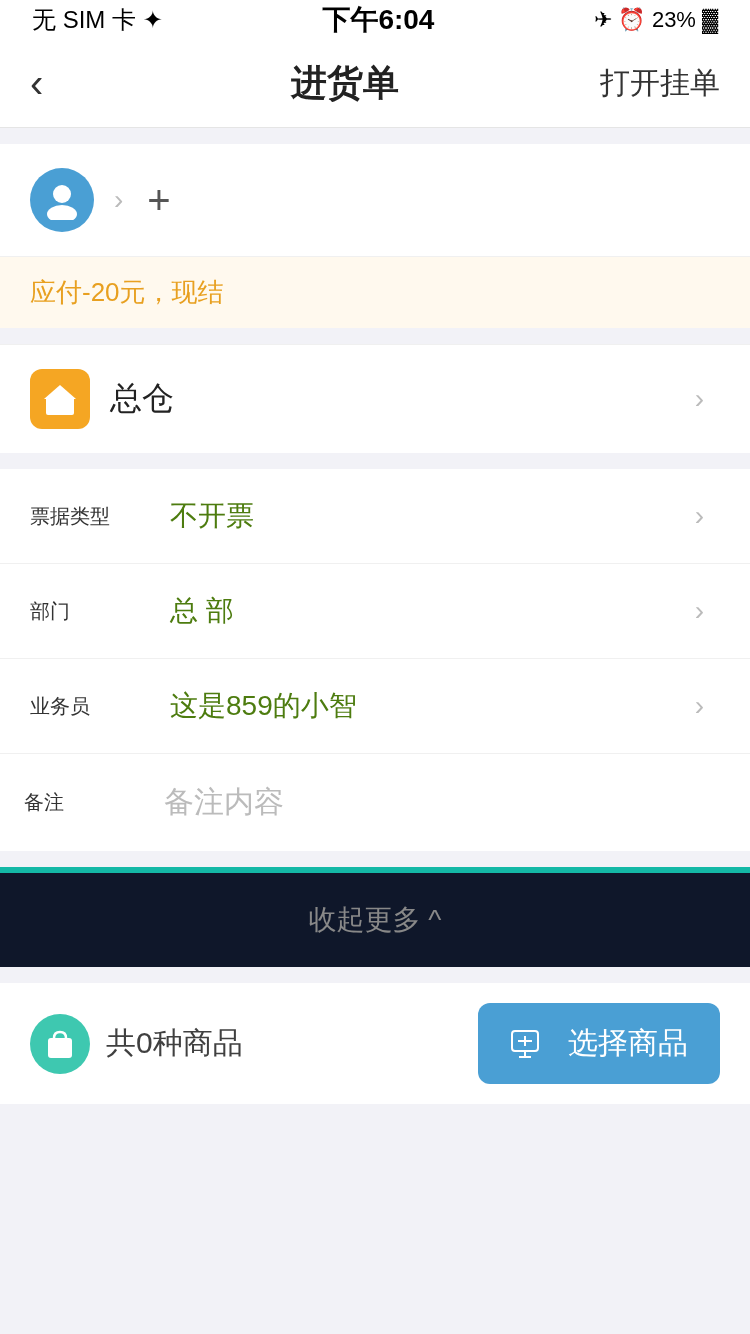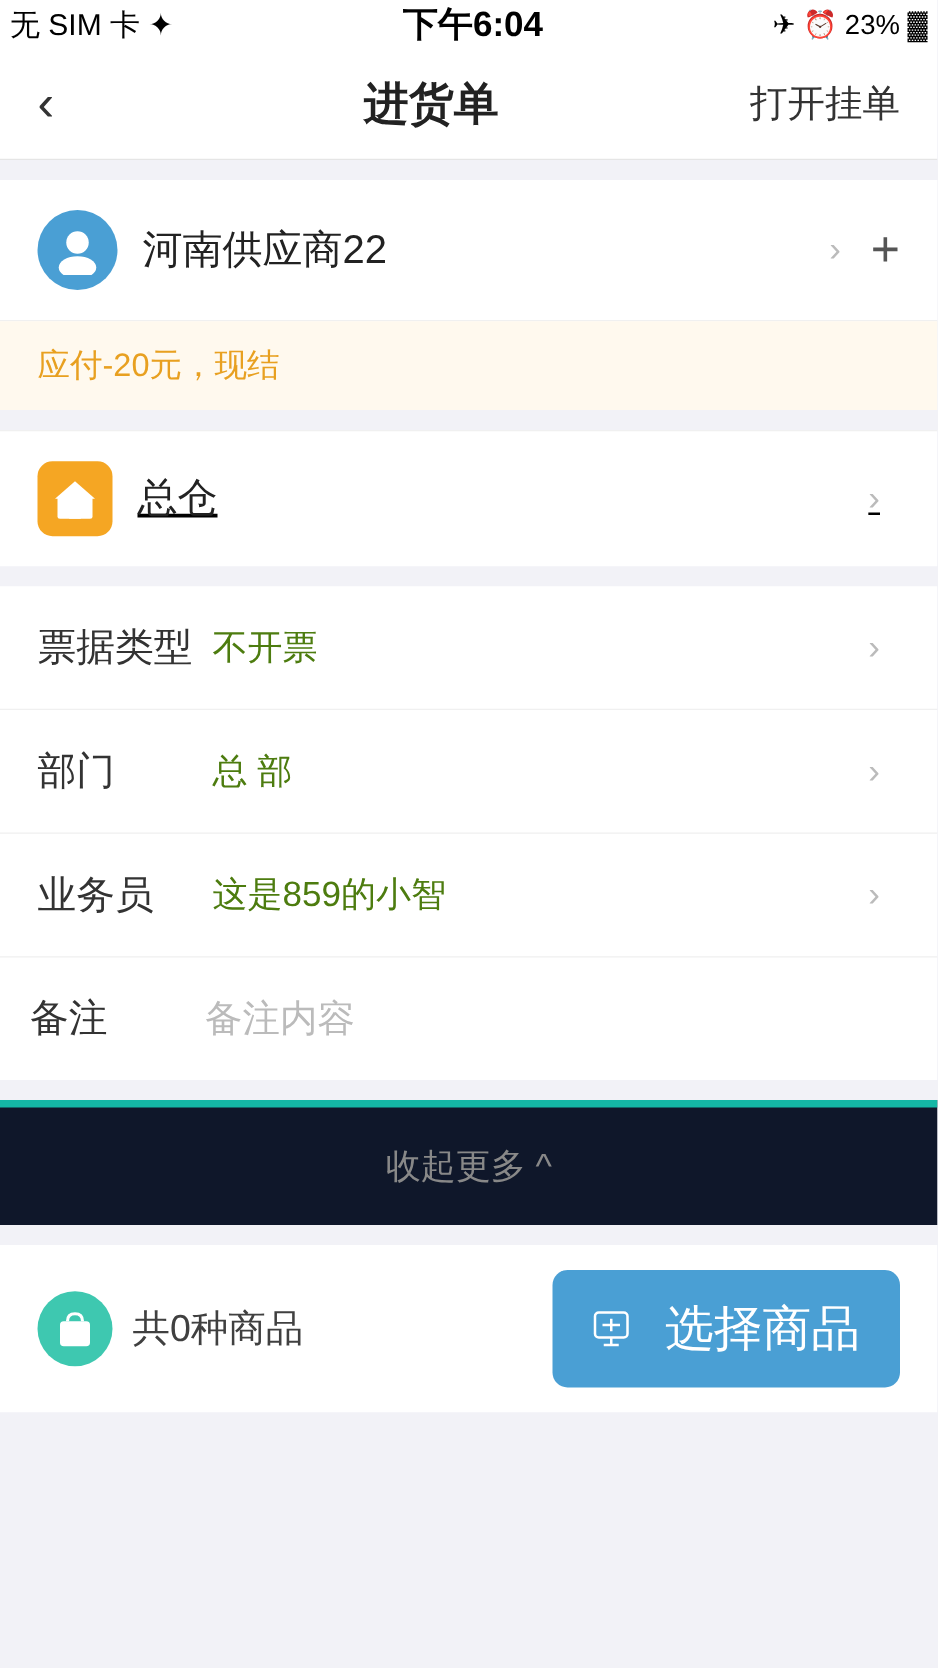--- a/index.html
+++ b/index.html
@@ -12,21 +12,21 @@
       font-size: 28px;
     }
 
     
     .status-bar {
       height: 40px;
       background: #fff;
       display: flex;
       align-items: center;
       justify-content: space-between;
-      padding: 0 8px;
+      padding: 0 32px;
       font-size: 24px;
       font-weight: 500;
     }
     .status-left { display: flex; align-items: center; gap: 8px; }
     .status-center { font-size: 28px; font-weight: 600; }
     .status-right { display: flex; align-items: center; gap: 6px; font-size: 22px; }
 
     
     .nav-bar {
       height: 88px;
@@ -111,21 +111,20 @@
       color: #e8a020;
     }
 
     
     .warehouse-row {
       display: flex;
       align-items: center;
       padding: 24px 30px;
       background: #fff;
       border-top: 1px solid #f0f0f0;
-      text-decoration: underline;
     }
     .warehouse-icon {
       width: 60px;
       height: 60px;
       border-radius: 12px;
       background: #f5a623;
       display: flex;
       align-items: center;
       justify-content: center;
       margin-right: 20px;
@@ -148,21 +147,21 @@
       align-items: center;
       padding: 28px 30px;
       border-bottom: 1px solid #f0f0f0;
       min-height: 90px;
     }
     .form-row:last-child {
       border-bottom: none;
       padding-left: 24px;
     }
     .form-label {
-      font-size: 31px;
+      font-size: 20px;
       color: #333;
       width: 140px;
       flex-shrink: 0;
     }
     .form-value {
       flex: 1;
       font-size: 28px;
       color: #4d7c0f;
     }
     .form-placeholder {
@@ -207,21 +206,21 @@
     .bottom-count {
       font-size: 30px;
       color: #404040;
       flex: 1;
     }
     .select-btn {
       background: #4a9fd4;
       color: #fff;
       border-radius: 12px;
       padding: 20px 32px;
-      font-size: 39px;
+      font-size: 30px;
       cursor: pointer;
       display: flex;
       align-items: center;
       gap: 28px;
     }
     .select-btn svg { width: 30px; height: 30px; fill: #fff; }
 
     
     .page-rest {
       background: #f2f2f7;
@@ -253,21 +252,20 @@
 <div class="content">
 
   <div class="card">
     <div class="supplier-row">
       <div class="supplier-avatar">
         <svg viewBox="0 0 40 40">
           <circle cx="20" cy="14" r="9"></circle>
           <ellipse cx="20" cy="34" rx="15" ry="9"></ellipse>
         </svg>
       </div>
-      <div class="supplier-name">河南供应商22</div>
       <div class="chevron">›</div>
       <div class="plus-btn">+</div>
     </div>
     <div class="notice-banner">应付-20元，现结</div>
   </div>
 
   <div class="card">
     <div class="warehouse-row">
       <div class="warehouse-icon">
         <svg viewBox="0 0 36 36">

